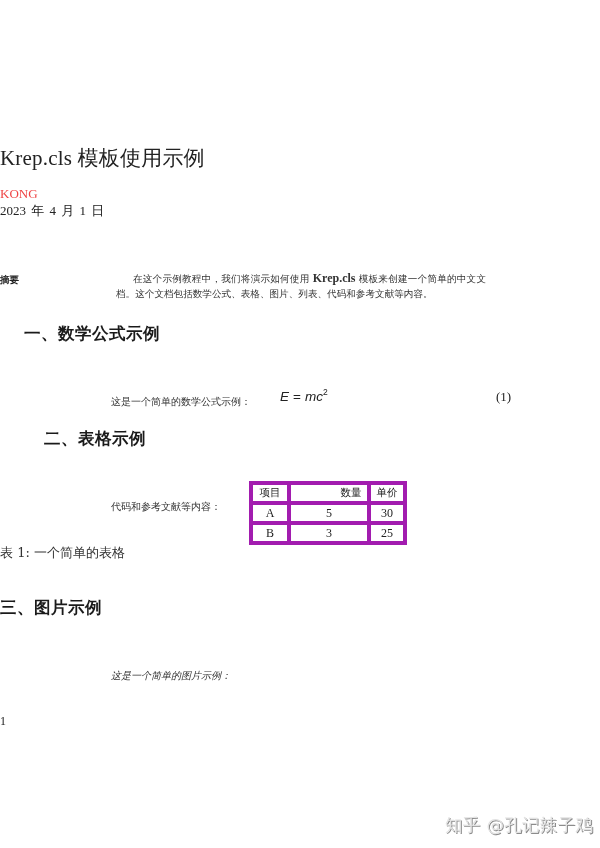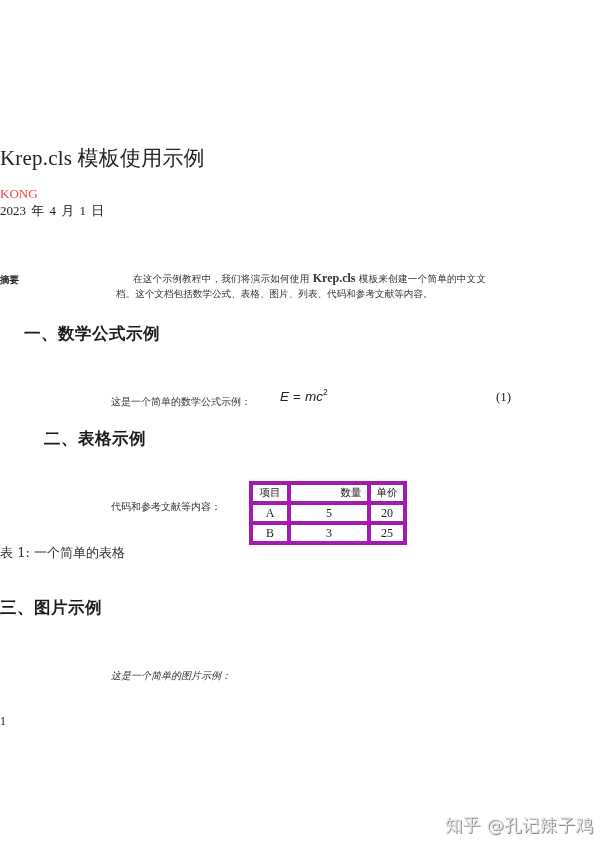--- a/index.html
+++ b/index.html
@@ -158,21 +158,21 @@
 <table class="data-table">
   <tbody>
       <tr>
     <th class="c0">项目</th>
     <th class="c1">数量</th>
     <th class="c2">单价</th>
   </tr>
   <tr>
     <td class="num">A</td>
     <td class="num">5</td>
-    <td class="num">20</td>
+    <td class="num">30</td>
   </tr>
   <tr>
     <td class="num">B</td>
     <td class="num">3</td>
     <td class="num">25</td>
   </tr>
 </tbody>
   </table>
 <div class="abs center table-caption">表 1: 一个简单的表格</div>
 

